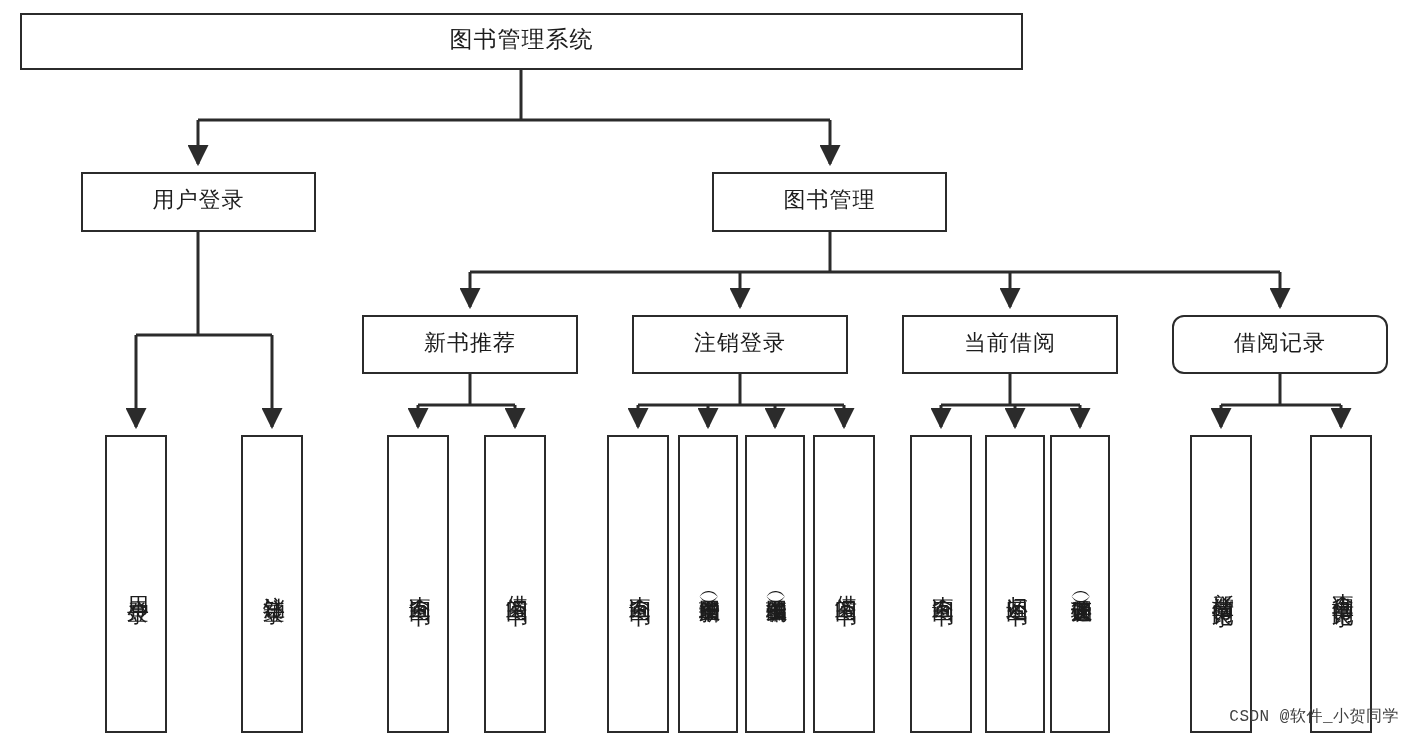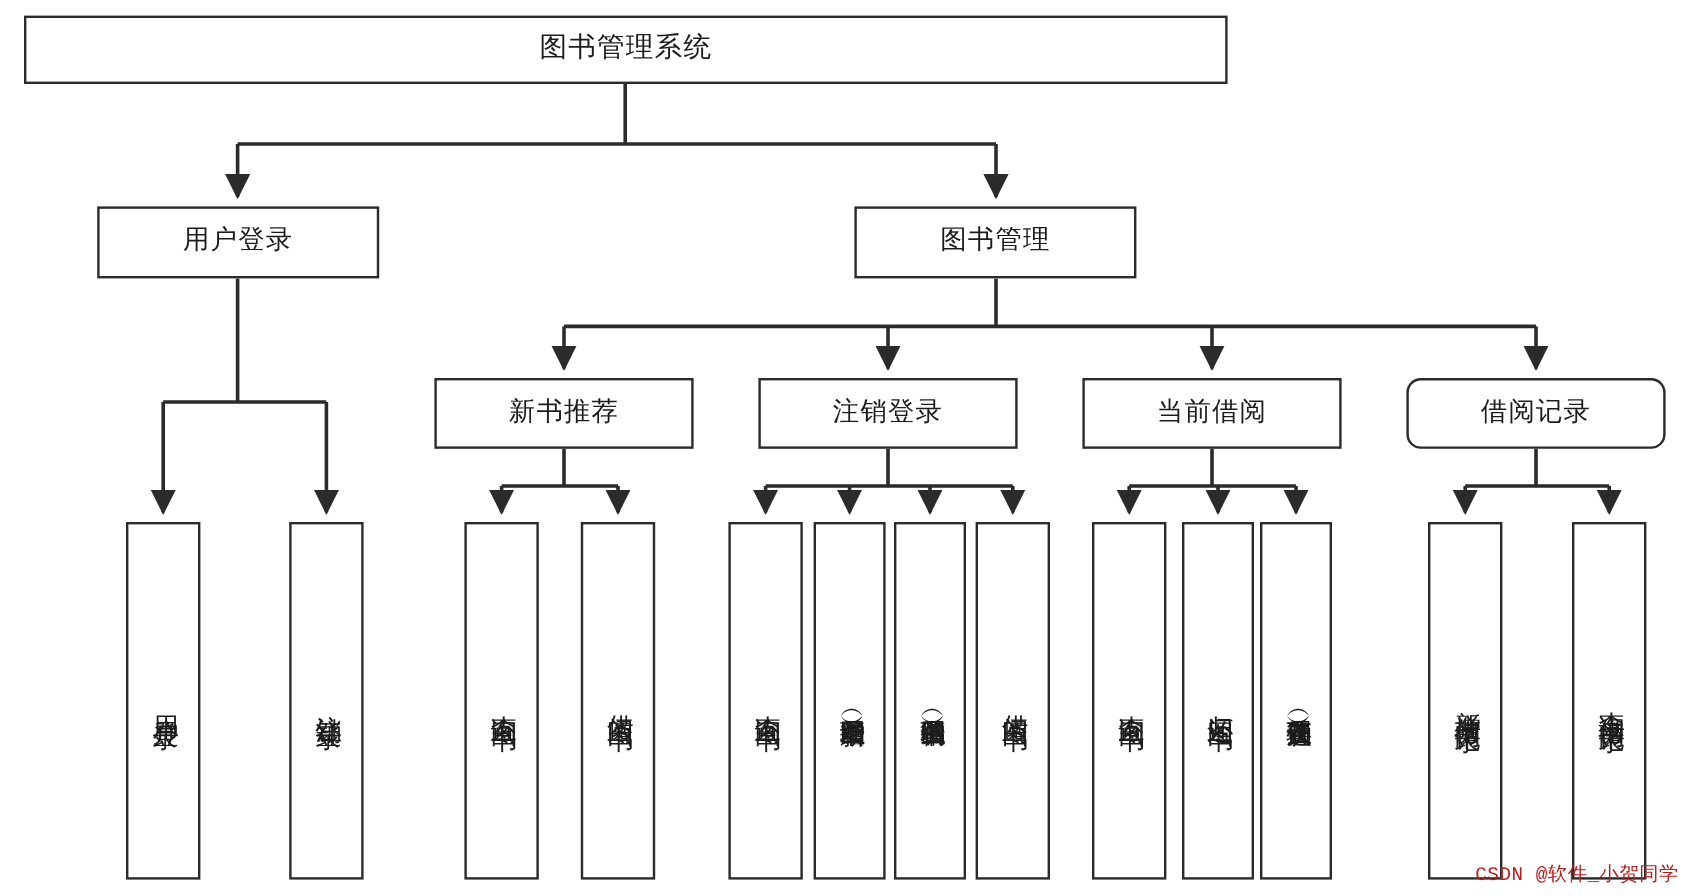--- a/index.html
+++ b/index.html
@@ -50,23 +50,23 @@
     line-height: 1;
     white-space: nowrap;
     padding: 6px 0;
   }
   .node-root {
     font-size: 23px;
   }
   .watermark {
     position: absolute;
     right: 6px;
-    bottom: 8px;
+    bottom: 20px;
     font-size: 16px;
-    color: #b91c1c;
+    color: #404040;
     white-space: nowrap;
     letter-spacing: 0.5px;
     pointer-events: none;
   }
 </style>
 </head>
 <body>
 
 <div id="diagram-root">
 

